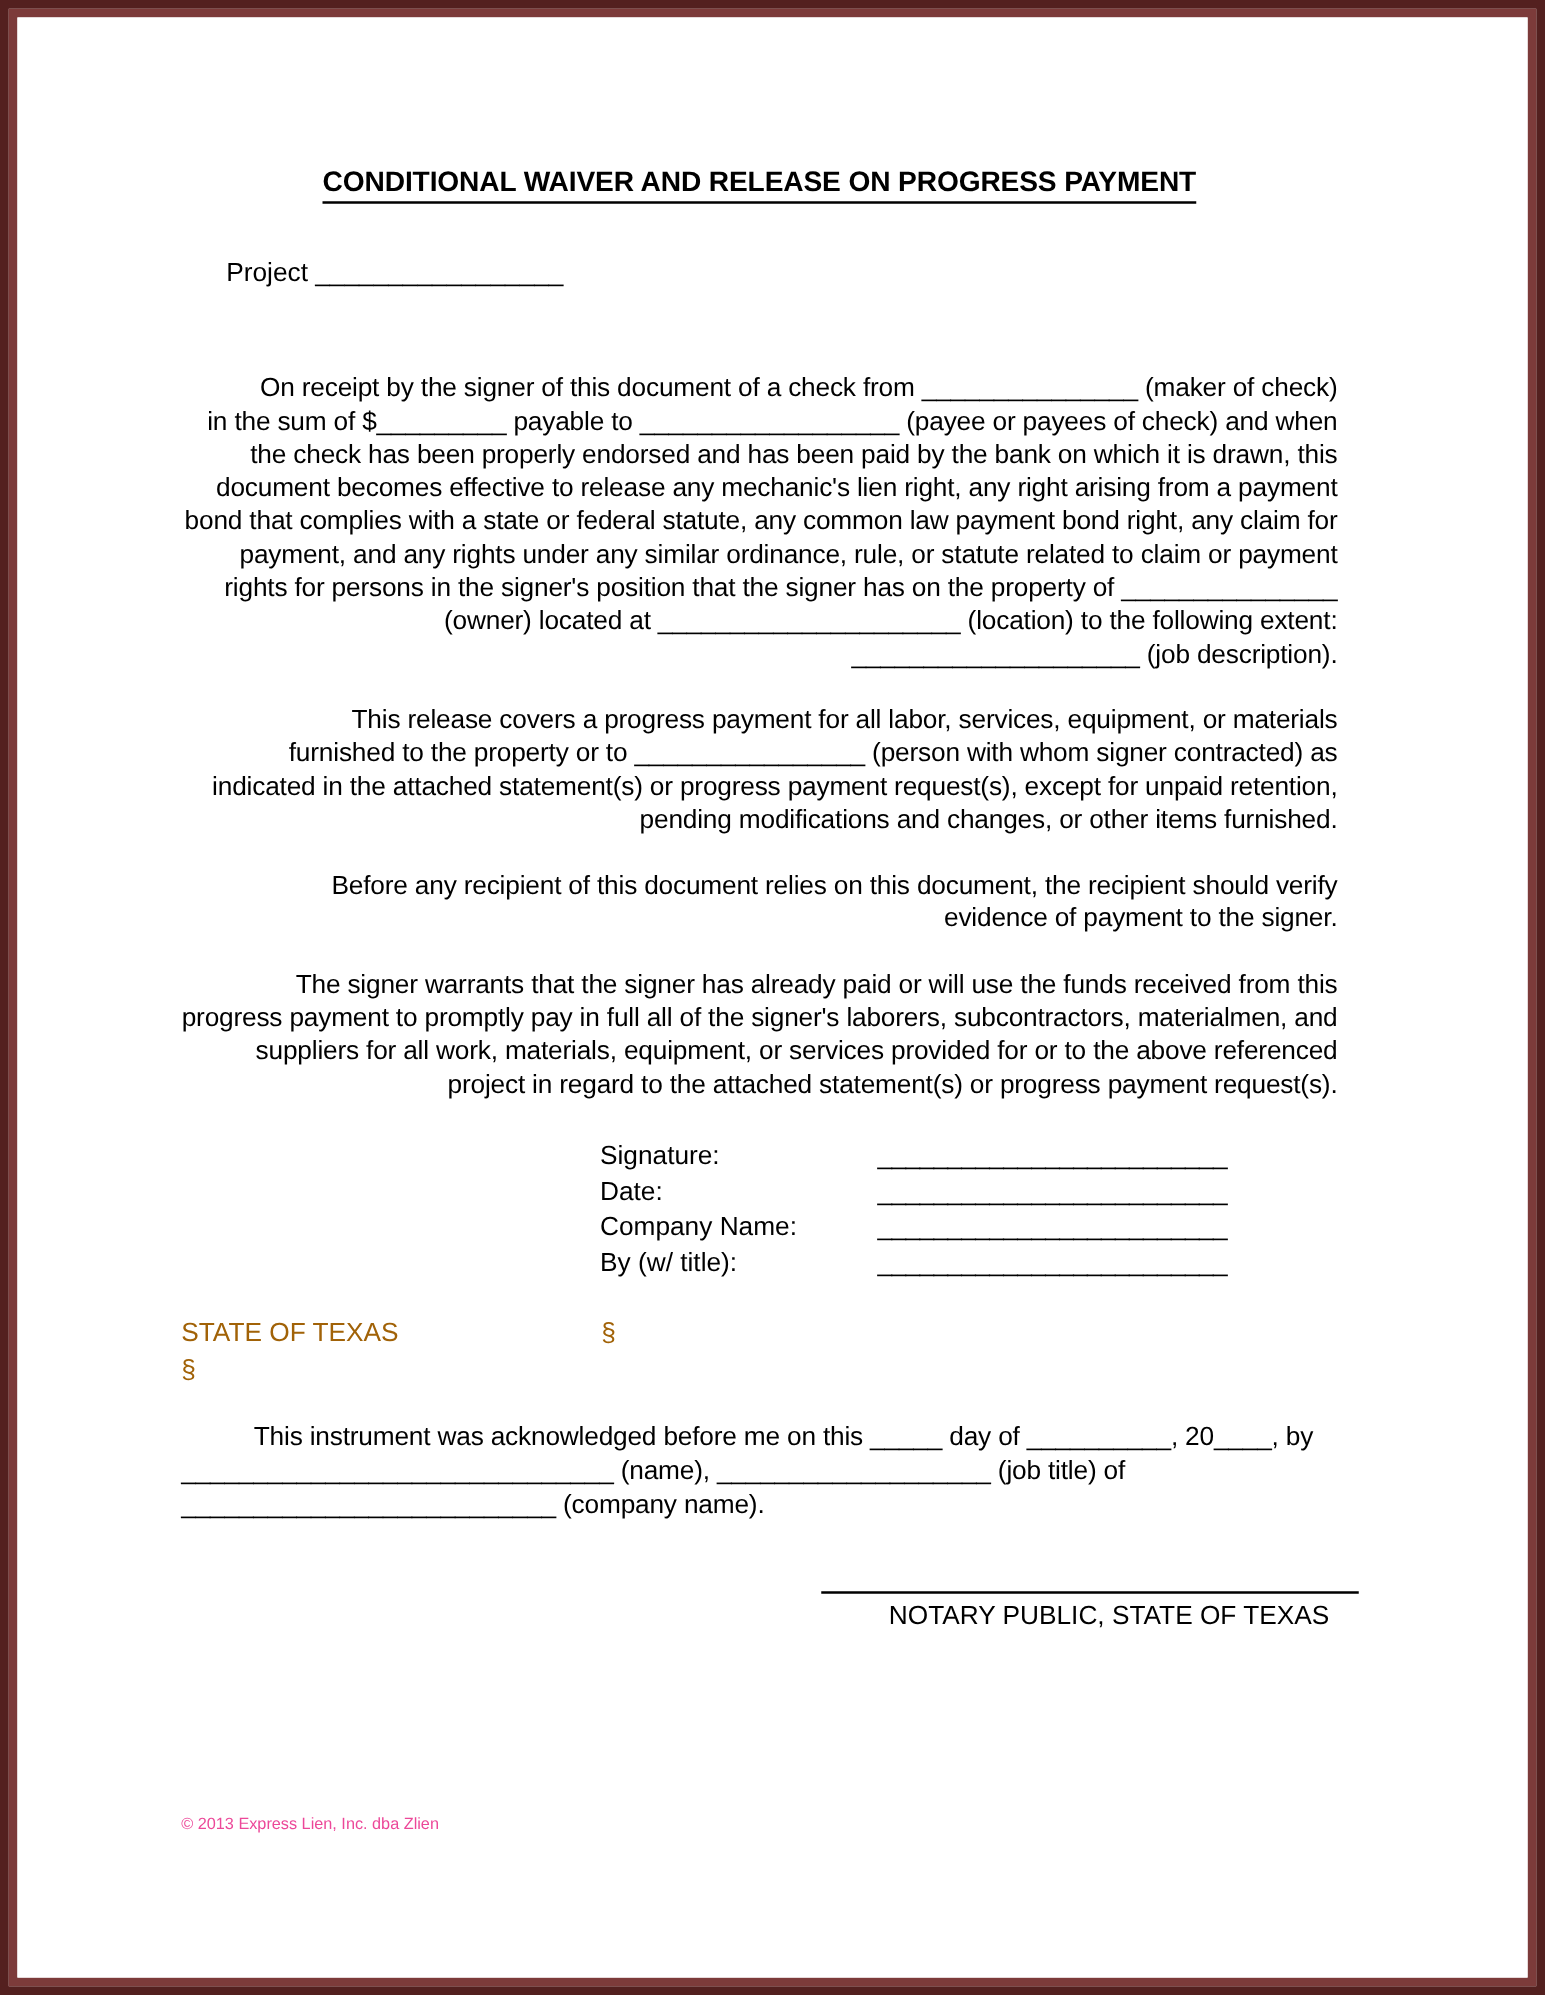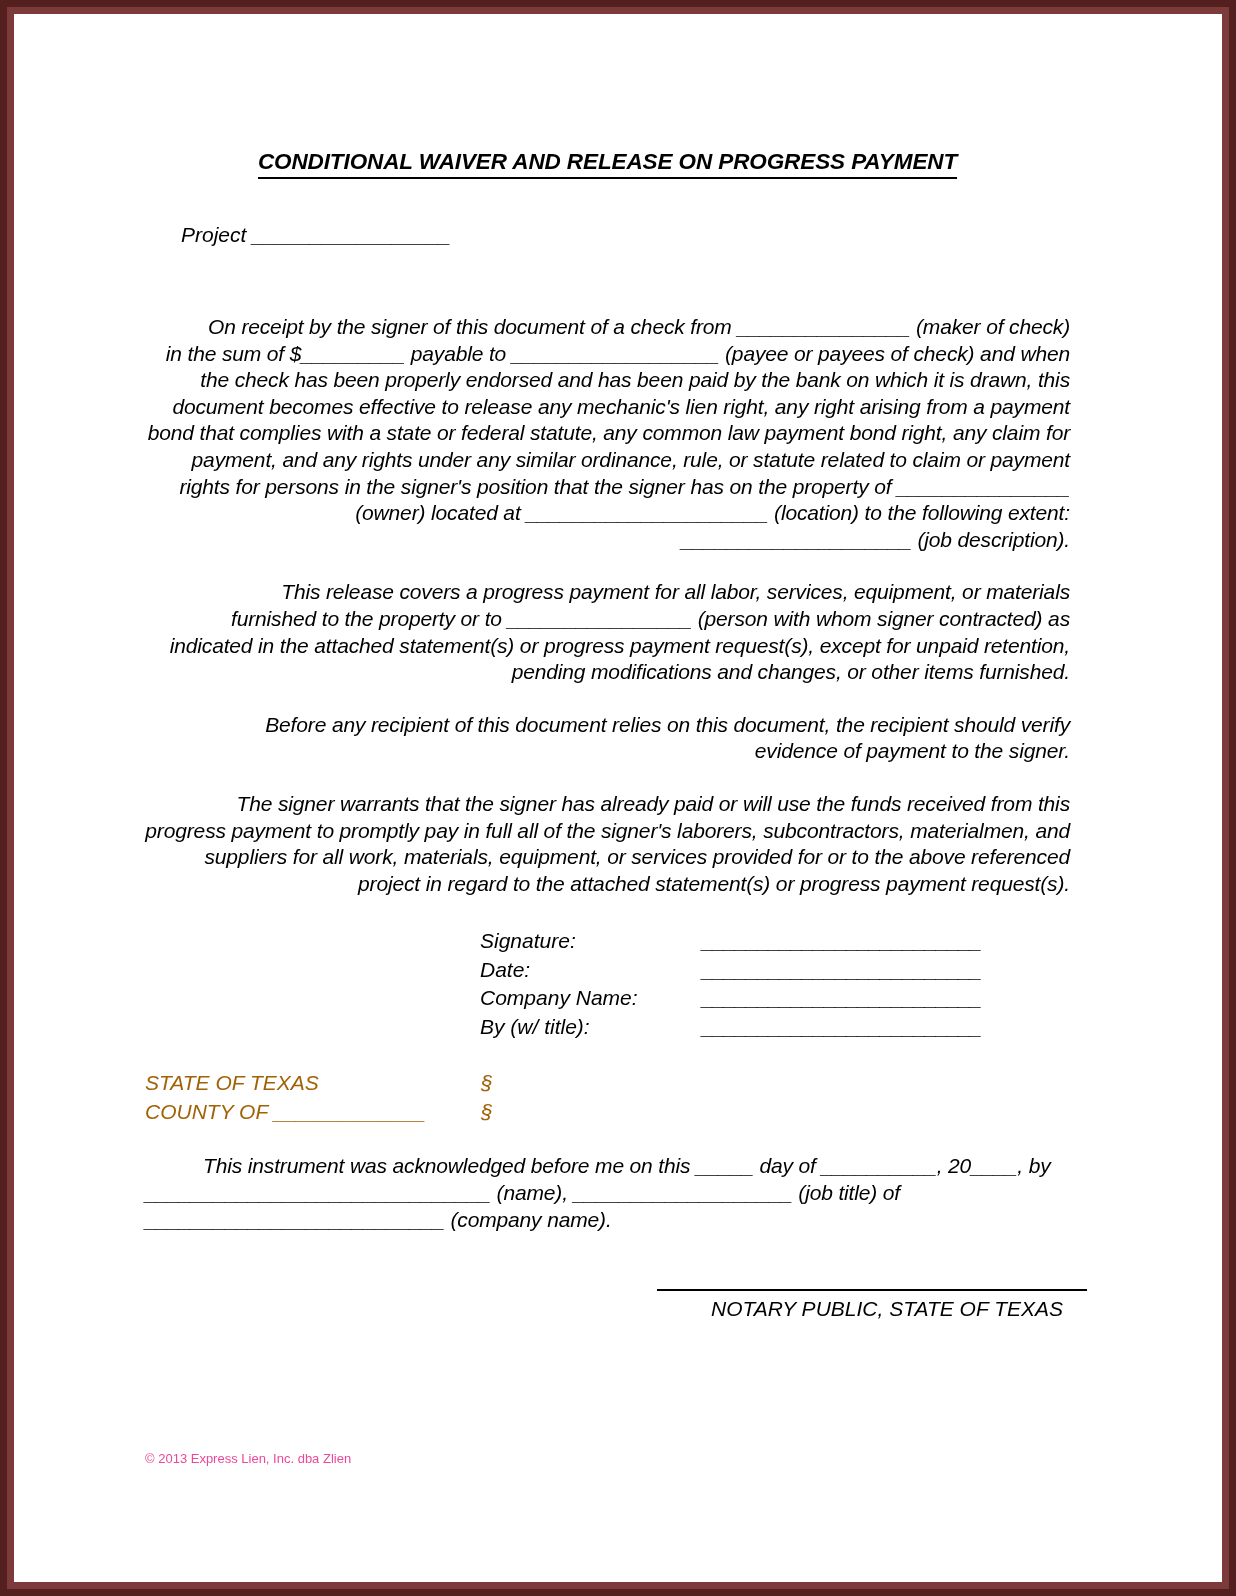--- a/index.html
+++ b/index.html
@@ -50,23 +50,22 @@
     top: 14px;
     right: 14px;
     bottom: 14px;
     background: #ffffff;
     overflow: hidden;
   }
 
   .content {
     position: absolute;
     left: 131px;
-    top: 135px;
+    top: 119px;
     width: 925px;
-    font-style: italic;
   }
 
   
   .condensed {
     font-family: "Liberation Sans Narrow", "Liberation Sans", sans-serif;
     font-stretch: condensed;
     transform-origin: left top;
     margin-left: 36px;
   }
 
@@ -251,21 +250,20 @@
           <span class="sig-rule blank">_________________________</span>
         </div>
       </div>
 
       <div class="venue-block">
         <div class="venue-row">
           <span class="venue-label">STATE OF TEXAS</span>
           <span class="venue-sec">§</span>
         </div>
         <div class="venue-row">
-          <span class="venue-label">COUNTY OF _____________</span>
           <span class="venue-sec">§</span>
         </div>
       </div>
 
       <div class="ack-block">
         <p class="ack-para condensed">This instrument was acknowledged before me on this _____ day of __________, 20____, by ______________________________ (name),    ___________________ (job title)  of __________________________ (company name).</p>
       </div>
 
       <div class="notary-block">
         <div class="notary-rule"></div>

